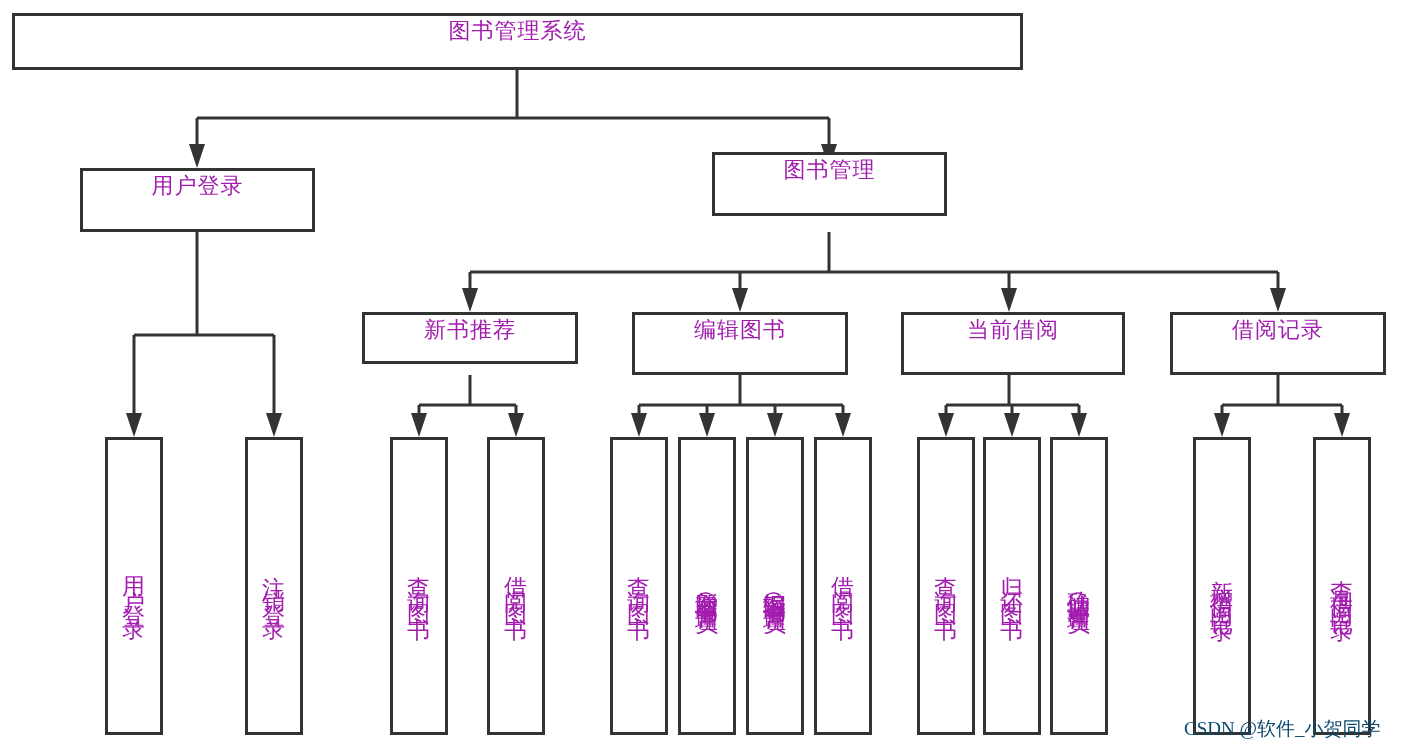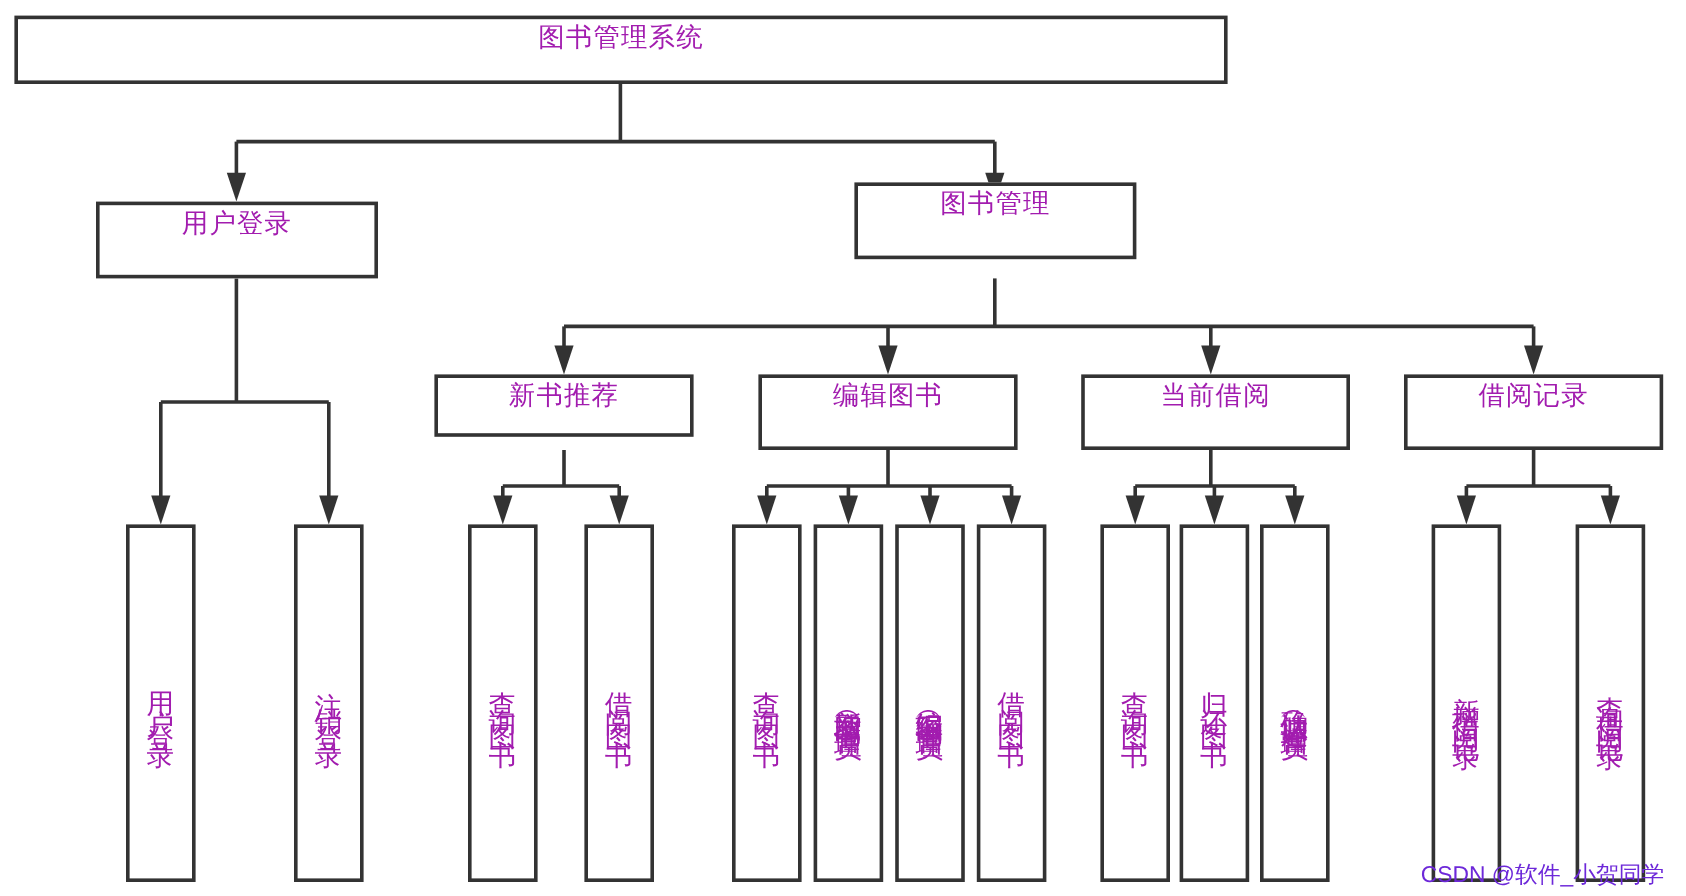--- a/index.html
+++ b/index.html
@@ -49,23 +49,24 @@
   }
   .sp-4 { letter-spacing: 14px; }
   .sp-6 { letter-spacing: 8px; }
   .sp-9 { letter-spacing: 3px; }
   .label { white-space: nowrap; }
   .watermark {
     position: absolute;
     left: 1184px;
     top: 716px;
     font-size: 19px;
-    color: #6d28d9;
+    color: #0c4a6e;
     z-index: 5;
     white-space: nowrap;
+    font-family: Liberation Serif, serif;
   }
 </style>
 </head>
 <body>
 
 <div class="canvas">
 
   <svg class="connectors" viewBox="0 0 1405 747" xmlns="http://www.w3.org/2000/svg">
     <g stroke="#333333" stroke-width="3" fill="none">
 

